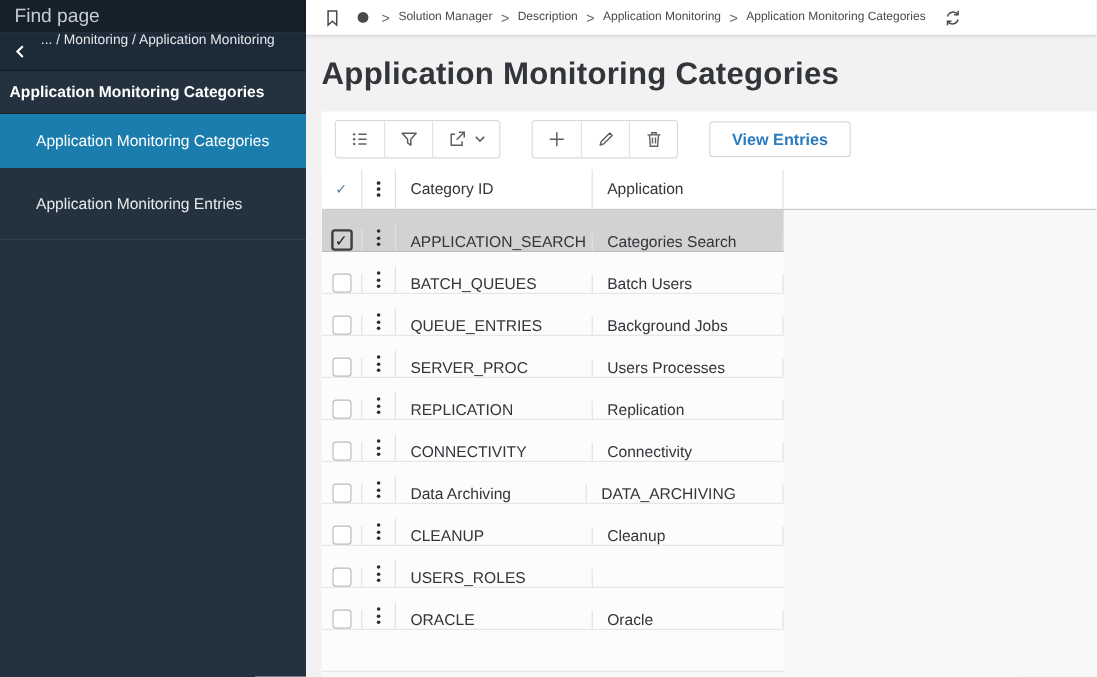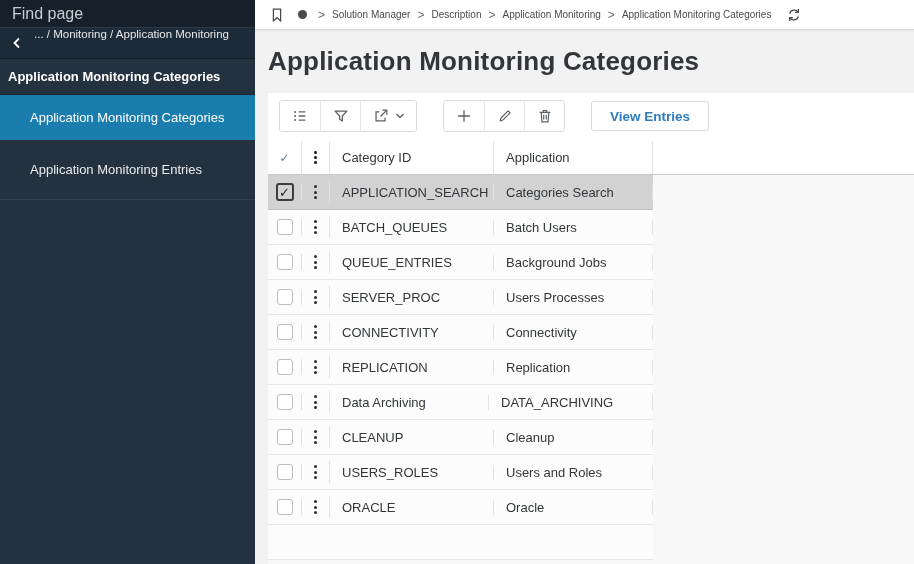--- a/index.html
+++ b/index.html
@@ -55,21 +55,21 @@
   .thead { height:34px; display:flex; align-items:stretch; background:#ffffff; border-bottom:1px solid #cbcbcb; }
   .th { display:flex; align-items:center; font-size:13px; color:#32363a; border-right:1px solid #e2e2e2; }
   .c-check { width:34px; justify-content:center; }
   .c-kebab { width:28px; justify-content:center; }
   .c-id { width:164px; padding-left:12px; }
   .c-desc { width:159px; padding-left:12px; }
   .th-filler { flex:1; border-right:none; }
   .hdr-check { color:#5a7b97; font-size:12px; cursor:pointer; }
 
   .tbody { flex:1; background:#f8f8f8; overflow:hidden; }
-  .trow { width:385px; height:35px; display:flex; align-items:center; background:#fcfcfc;
+  .trow { width:385px; height:35px; display:flex; align-items:flex-end; background:#fcfcfc;
     border-bottom:1px solid #e6e6e6; cursor:pointer; }
   .trow .cell { display:flex; align-items:center; font-size:13px; color:#32363a; border-right:1px solid #e2e2e2; }
   .trow.selected { background:#d2d2d2; border-bottom-color:#bdbdbd; }
   .trow.stub .cell { border-right:1px solid #e2e2e2; }
 
   .cb { width:16px; height:16px; border:1px solid #bcbcbc; border-radius:3px; background:#fff;
     display:flex; align-items:center; justify-content:center; cursor:pointer; }
   .cb.checked { width:18px; height:18px; border:2px solid #3c3c3c; background:transparent; }
   .cb.checked::after { content:"\2713"; font-size:13px; font-weight:bold; color:#1d1d1d; line-height:1; }
 
@@ -288,50 +288,50 @@
     <div class="cell c-check">
       <span class="cb"></span>
     </div>
     <div class="cell c-kebab">
       <span class="kebab">
                   <i></i>
                   <i></i>
                   <i></i>
                 </span>
     </div>
+    <div class="cell c-id">REPLICATION</div>
+    <div class="cell c-desc">Replication</div>
+  </div>
+
+  <div class="trow">
+    <div class="cell c-check">
+      <span class="cb"></span>
+    </div>
+    <div class="cell c-kebab">
+      <span class="kebab">
+                  <i></i>
+                  <i></i>
+                  <i></i>
+                </span>
+    </div>
     <div class="cell c-id">CONNECTIVITY</div>
     <div class="cell c-desc">Connectivity</div>
   </div>
 
   <div class="trow">
     <div class="cell c-check">
       <span class="cb"></span>
     </div>
     <div class="cell c-kebab">
       <span class="kebab">
                   <i></i>
                   <i></i>
                   <i></i>
                 </span>
     </div>
-    <div class="cell c-id">REPLICATION</div>
-    <div class="cell c-desc">Replication</div>
-  </div>
-
-  <div class="trow">
-    <div class="cell c-check">
-      <span class="cb"></span>
-    </div>
-    <div class="cell c-kebab">
-      <span class="kebab">
-                  <i></i>
-                  <i></i>
-                  <i></i>
-                </span>
-    </div>
     <div class="cell c-desc">Data Archiving</div>
     <div class="cell c-id">DATA_ARCHIVING</div>
   </div>
 
   <div class="trow">
     <div class="cell c-check">
       <span class="cb"></span>
     </div>
     <div class="cell c-kebab">
       <span class="kebab">
@@ -350,21 +350,20 @@
       <span class="cb"></span>
     </div>
     <div class="cell c-kebab">
       <span class="kebab">
                   <i></i>
                   <i></i>
                   <i></i>
                 </span>
     </div>
     <div class="cell c-id">USERS_ROLES</div>
-    <div class="cell c-desc">Users and Roles</div>
   </div>
 
   <div class="trow">
     <div class="cell c-check">
       <span class="cb"></span>
     </div>
     <div class="cell c-kebab">
       <span class="kebab">
                   <i></i>
                   <i></i>

